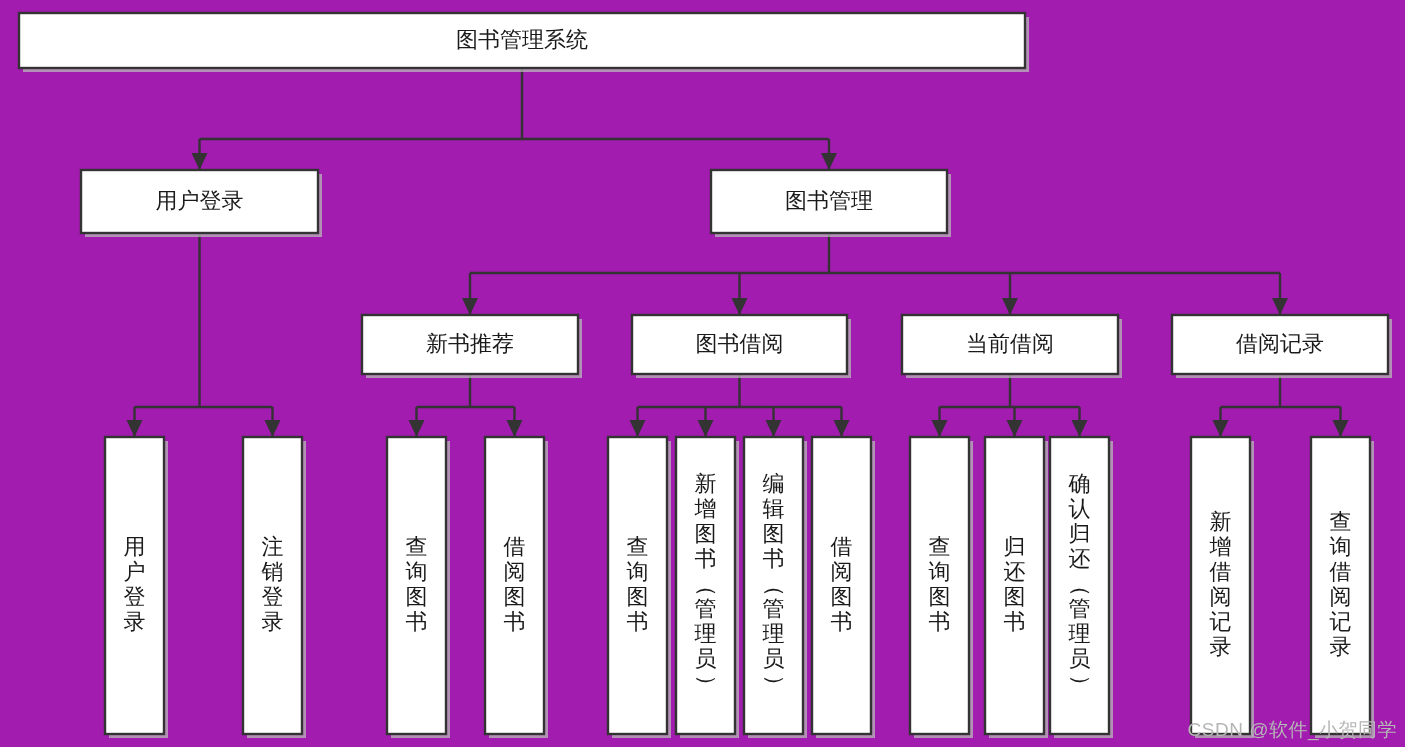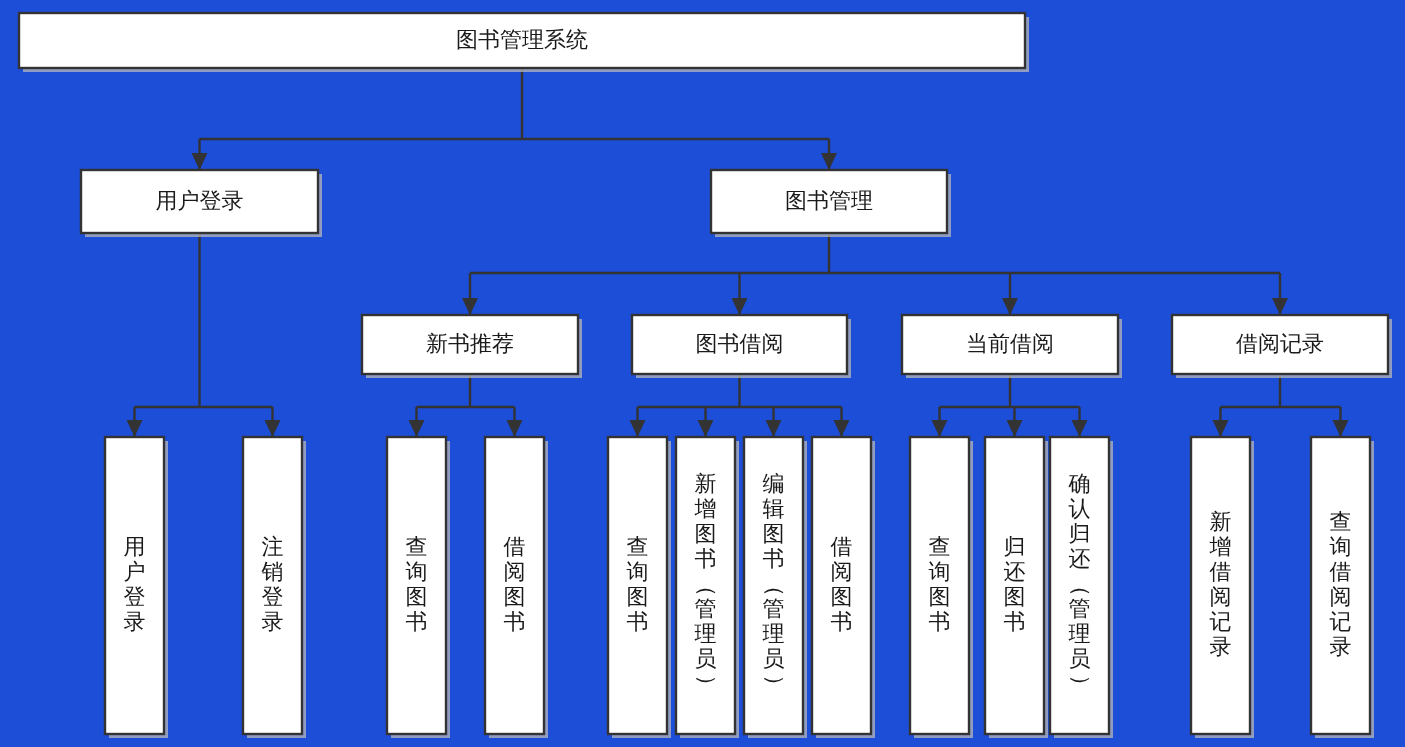--- a/index.html
+++ b/index.html
@@ -11,21 +11,21 @@
   body {
     width: 1405px;
     height: 747px;
     font-family: "Liberation Sans", "DejaVu Sans", sans-serif;
     overflow: hidden;
   }
   #diagram-root {
     position: relative;
     width: 1405px;
     height: 747px;
-    background: #1d4ed8;
+    background: #a21caf;
   }
   svg#tree-svg {
     position: absolute;
     top: 0;
     left: 0;
     width: 1405px;
     height: 747px;
     display: block;
   }
   .node-rect {
@@ -289,13 +289,14 @@
           <rect x="1311" y="437" width="59" height="297" class="node-rect"></rect>
           <text x="1340.5" y="523" class="node-label-v">查</text>
           <text x="1340.5" y="548" class="node-label-v">询</text>
           <text x="1340.5" y="573" class="node-label-v">借</text>
           <text x="1340.5" y="598" class="node-label-v">阅</text>
           <text x="1340.5" y="623" class="node-label-v">记</text>
           <text x="1340.5" y="648" class="node-label-v">录</text>
         </g>
       </g>
   </svg>
+  <div class="watermark-text">CSDN @软件_小贺同学</div>
 </div>
 
 </body></html>

